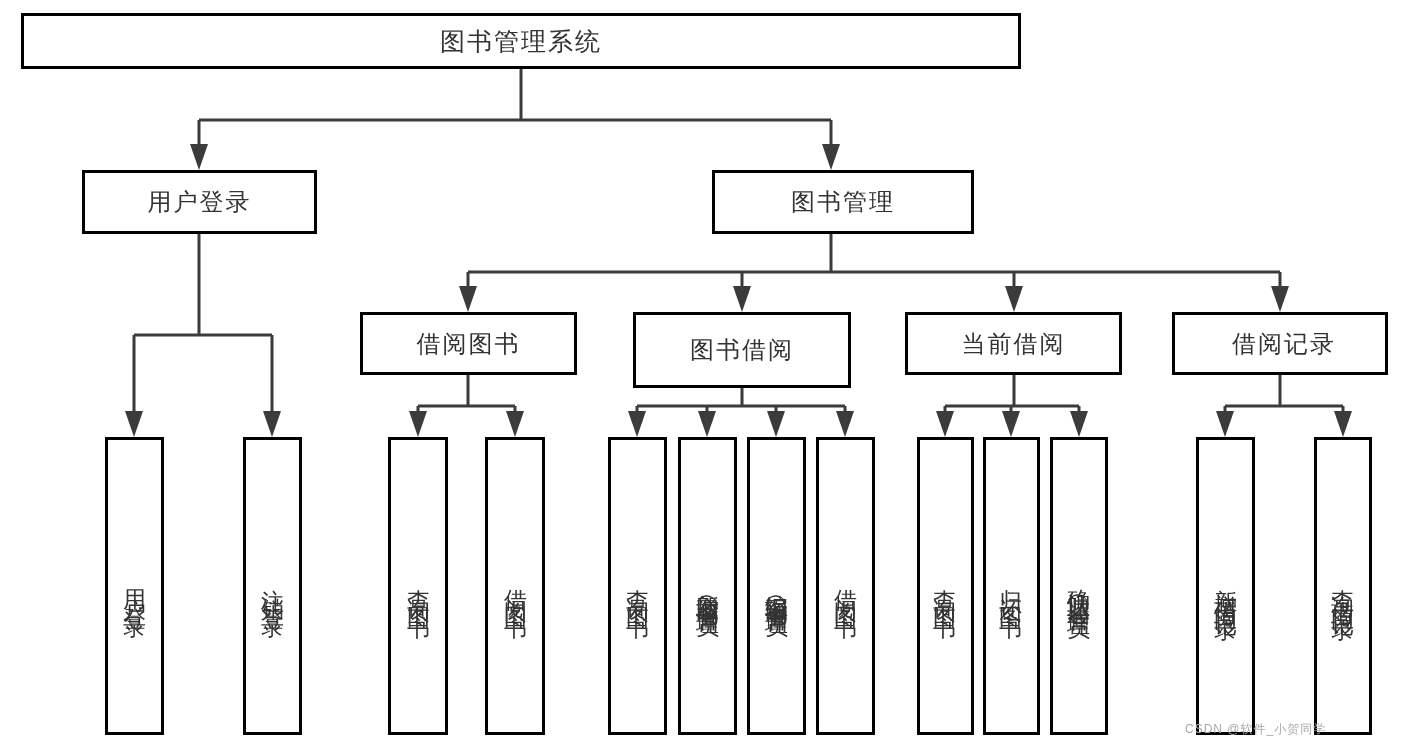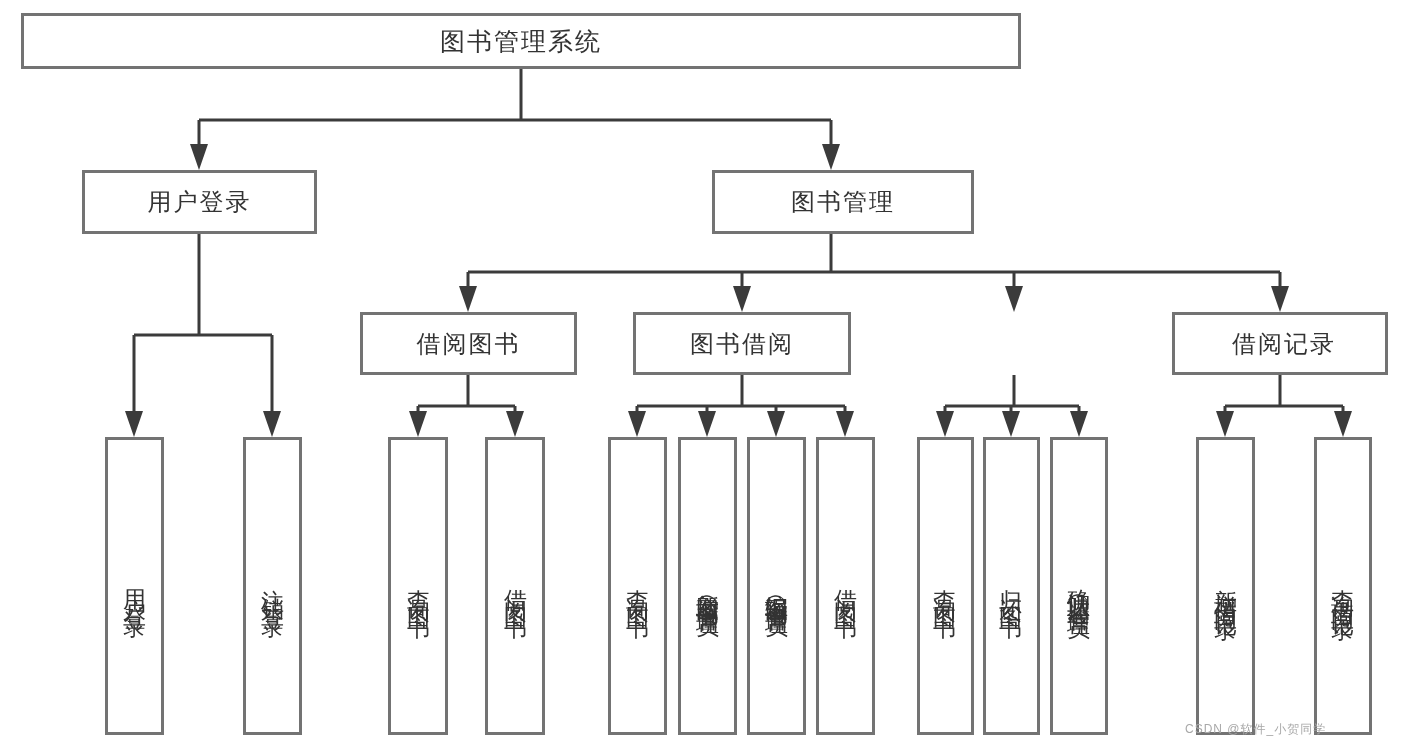--- a/index.html
+++ b/index.html
@@ -7,21 +7,21 @@
     position:relative;
     width:1405px;height:747px;
     background:#ffffff;
     font-family:"Liberation Sans","DejaVu Sans",sans-serif;
     overflow:hidden;
   }
   .connectors{position:absolute;left:0;top:0;z-index:1;}
   .node{
     position:absolute;
     box-sizing:border-box;
-    border:3px solid #737373;
+    border:3px solid #000000;
     background:#ffffff;
     color:#333333;
     z-index:2;
   }
   .hbox{
     display:flex;align-items:center;justify-content:center;
     font-size:24px;letter-spacing:2px;
   }
   .hbox.root{font-size:25px;}
   .vbox{
@@ -93,21 +93,22 @@
         <path d="M1334 411 H1352 L1343 437 Z"></path>
     </g>
   </svg>
 
   <div class="node hbox root" style="left:21px;top:13px;width:1000px;height:56px;">图书管理系统</div>
 
   <div class="node hbox" style="left:82px;top:170px;width:235px;height:64px;">用户登录</div>
   <div class="node hbox" style="left:712px;top:170px;width:262px;height:64px;">图书管理</div>
 
   <div class="node hbox" style="left:360px;top:312px;width:217px;height:63px;">借阅图书</div>
-  <div class="node hbox" style="left:633px;top:312px;width:218px;height:63px;">图书借阅</div>
+  <div class="node hbox" style="left:633px;top:312px;width:218px;height:76px;">图书借阅</div>
+  <div class="node hbox" style="left:905px;top:312px;width:217px;height:63px;">当前借阅</div>
   <div class="node hbox" style="left:1172px;top:312px;width:216px;height:63px;padding-left:8px;">借阅记录</div>
 
   <div class="node vbox" style="left:105px;top:437px;width:59px;height:298px;">用户登录</div>
   <div class="node vbox" style="left:243px;top:437px;width:59px;height:298px;">注销登录</div>
 
   <div class="node vbox" style="left:388px;top:437px;width:60px;height:298px;">查询图书</div>
   <div class="node vbox" style="left:485px;top:437px;width:60px;height:298px;">借阅图书</div>
 
   <div class="node vbox" style="left:608px;top:437px;width:59px;height:298px;">查询图书</div>
   <div class="node vbox" style="left:678px;top:437px;width:59px;height:298px;letter-spacing:3px;">新增图书（管理员）</div>

